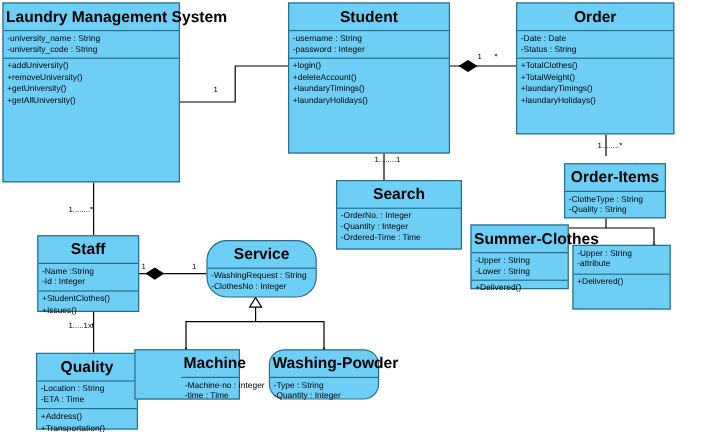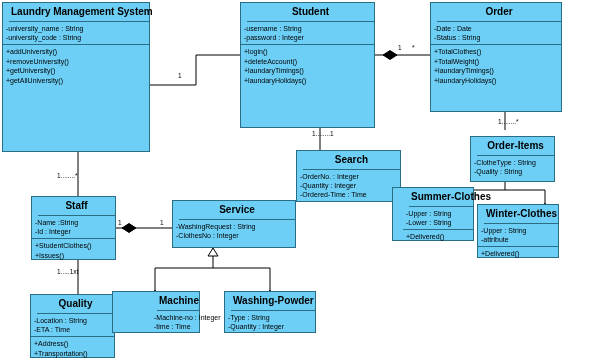--- a/index.html
+++ b/index.html
@@ -20,25 +20,24 @@
     background: #6dcff6;
     border: 1px solid #2a6e86;
     box-sizing: border-box;
     font-size: 7px;
     color: #000000;
     line-height: 1.35;
   }
   .uml .title {
     text-align: center;
     font-weight: bold;
-    font-size: 10px;
+    font-size: 13px;
     padding: 2px 2px 2px 2px;
     border-bottom: 1px solid #2a6e86;
     white-space: nowrap;
-    margin-left: 6px;
   }
   .uml .sec {
     padding: 2px 3px 2px 3px;
   }
   .uml .sec.div {
     border-top: 1px solid #2a6e86;
   }
   .uml .sec div {
     white-space: nowrap;
   }
@@ -143,50 +142,49 @@
       <div>-Status :  String</div>
     </div>
     <div class="sec div">
       <div>+TotalClothes()</div>
       <div>+TotalWeight()</div>
       <div>+laundaryTimings()</div>
       <div>+laundaryHolidays()</div>
     </div>
   </div>
 
-  <div class="uml" style="left:296px; top:150px; width:105px; height:52px;">
+  <div class="uml" style="left:280px; top:150px; width:105px; height:58px;">
     <div class="title">Search</div>
     <div class="sec">
       <div>-OrderNo. : Integer</div>
       <div>-Quantity : Integer</div>
       <div>-Ordered-Time : Time</div>
     </div>
   </div>
 
   <div class="uml" style="left:470px; top:136px; width:85px; height:46px;">
     <div class="title">Order-Items</div>
     <div class="sec">
       <div>-ClotheType : String</div>
       <div>-Quality : String</div>
     </div>
   </div>
 
-  <div class="uml" style="left:392px; top:187px; width:82px; height:54px;padding-left:10px;">
+  <div class="uml" style="left:392px; top:187px; width:82px; height:54px;">
     <div class="title">Summer-Clothes</div>
     <div class="sec">
       <div>-Upper : String</div>
       <div>-Lower : String</div>
     </div>
     <div class="sec div">
       <div>+Delivered()</div>
     </div>
   </div>
 
   <div class="uml" style="left:477px; top:204px; width:82px; height:54px;">
-    <div class="title">Winter-Clothes</div>
     <div class="sec">
       <div>-Upper : String</div>
       <div>-attribute</div>
     </div>
     <div class="sec div">
       <div>+Delivered()</div>
     </div>
   </div>
 
   <div class="uml" style="left:31px; top:196px; width:85px; height:64px;">
@@ -194,21 +192,21 @@
     <div class="sec">
       <div>-Name :String</div>
       <div>-Id : Integer</div>
     </div>
     <div class="sec div">
       <div>+StudentClothes()</div>
       <div>+Issues()</div>
     </div>
   </div>
 
-  <div class="uml" style="left:172px; top:200px; width:124px; height:48px;">
+  <div class="uml" style="left:172px; top:200px; width:92px; height:48px;border-radius:17px;">
     <div class="title">Service</div>
     <div class="sec">
       <div>-WashingRequest : String</div>
       <div>-ClothesNo : Integer</div>
     </div>
   </div>
 
   <div class="uml" style="left:30px; top:294px; width:85px; height:64px;">
     <div class="title">Quality</div>
     <div class="sec">
@@ -222,21 +220,21 @@
   </div>
 
   <div class="uml" style="left:112px; top:291px; width:88px; height:42px;padding-left:38px;">
     <div class="title">Machine</div>
     <div class="sec">
       <div>-Machine-no : Integer</div>
       <div>-time : Time</div>
     </div>
   </div>
 
-  <div class="uml" style="left:224px; top:291px; width:92px; height:42px;">
+  <div class="uml" style="left:224px; top:291px; width:92px; height:42px;border-radius:13px;">
     <div class="title">Washing-Powder</div>
     <div class="sec">
       <div>-Type : String</div>
       <div>-Quantity : Integer</div>
     </div>
   </div>
 
   <div class="lbl" style="left:178px; top:72px;">1</div>
   <div class="lbl" style="left:398px; top:44px;">1</div>
   <div class="lbl" style="left:412px; top:44px;">*</div>

